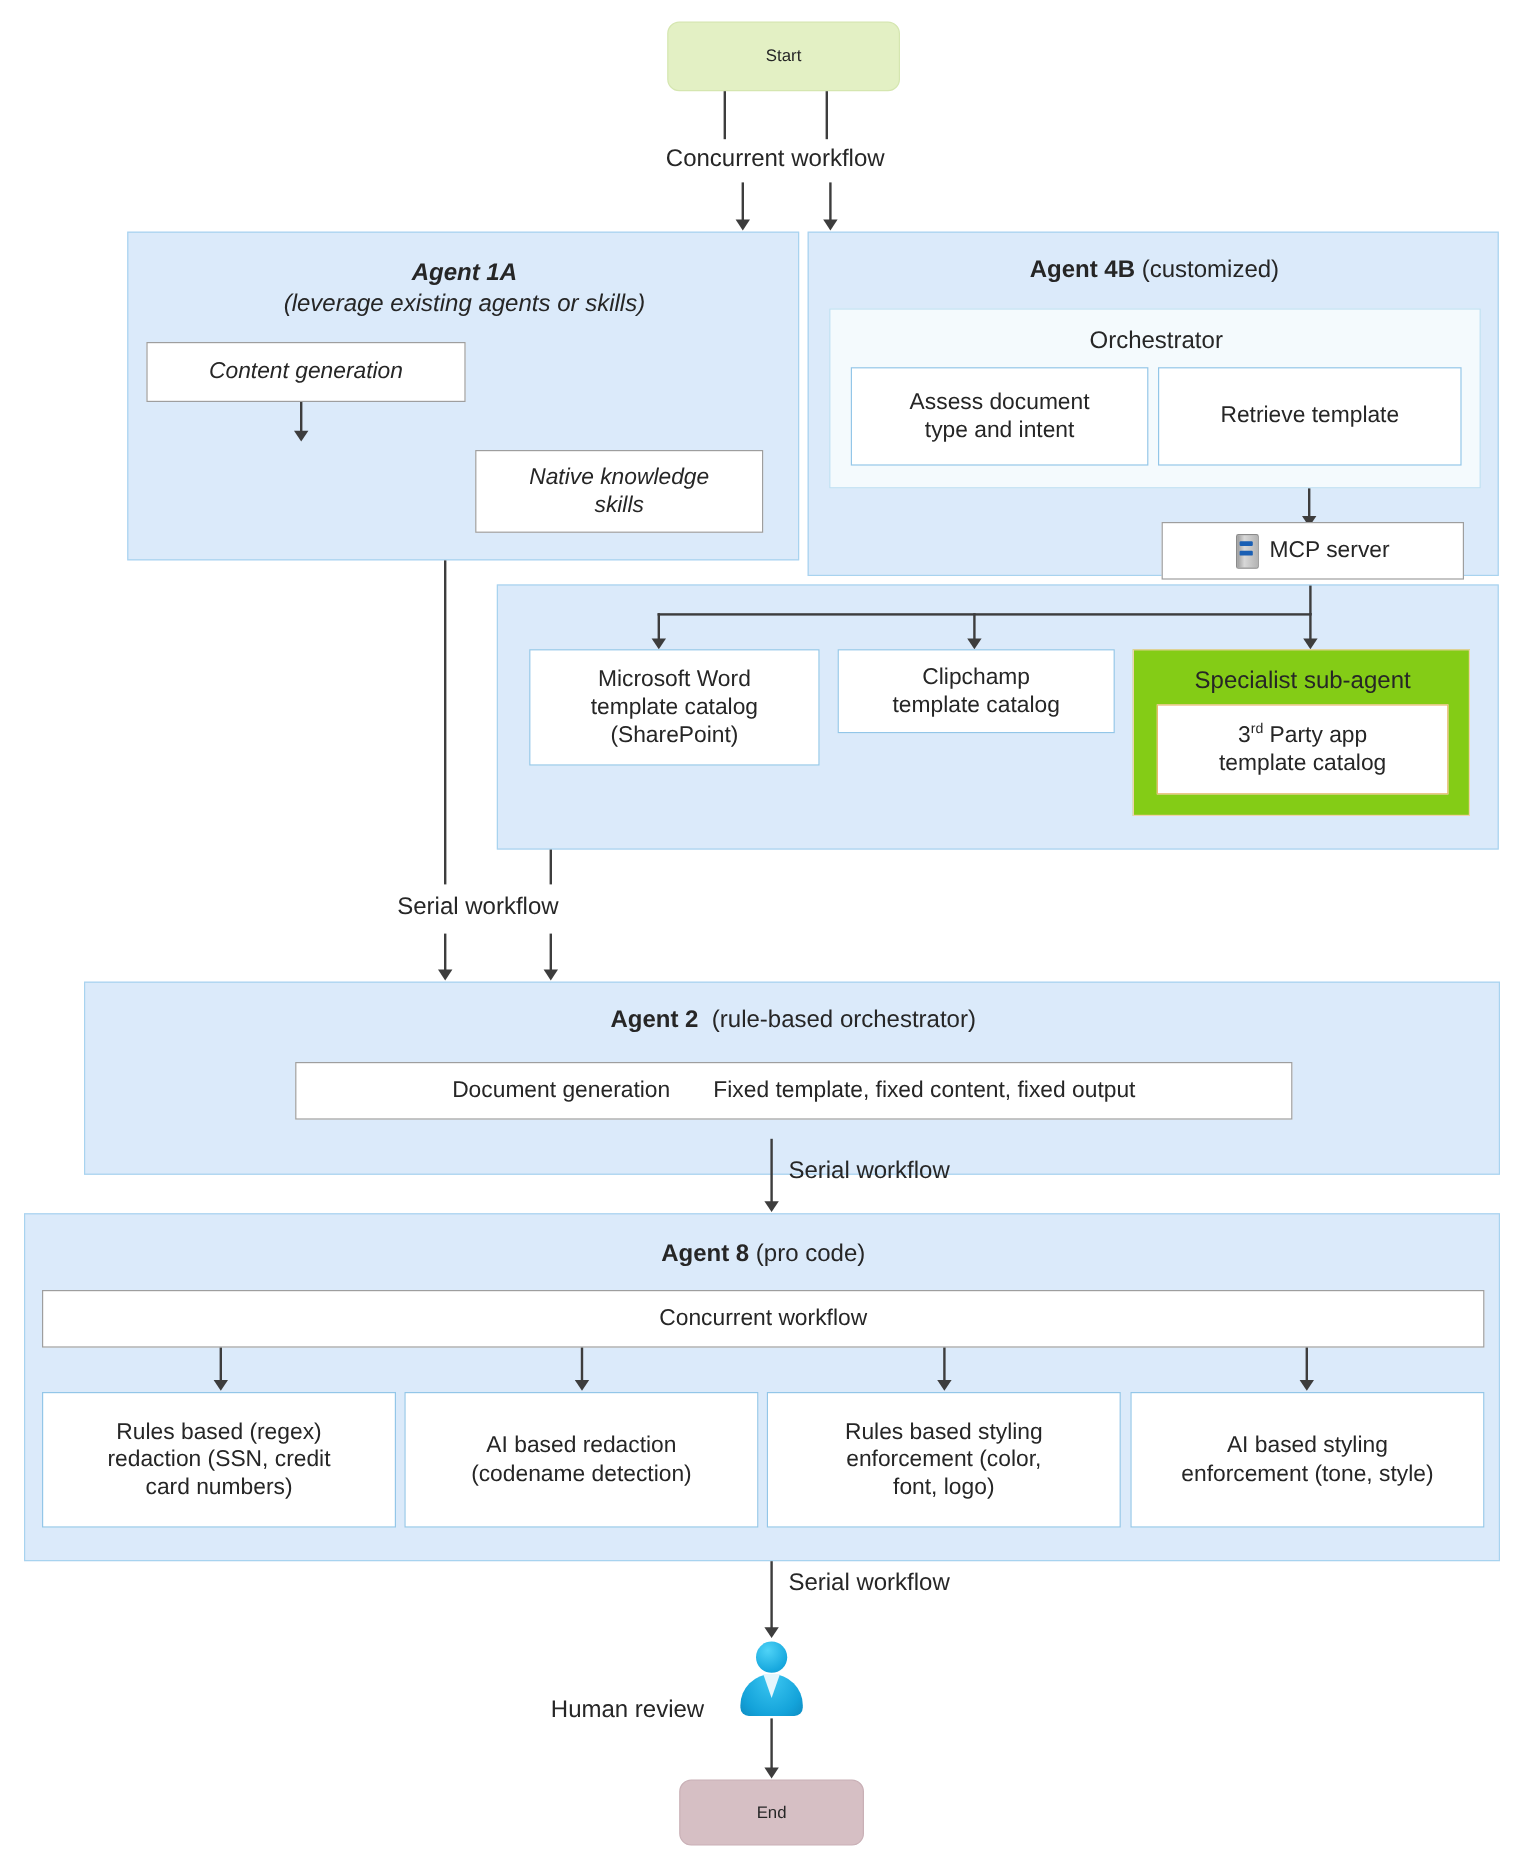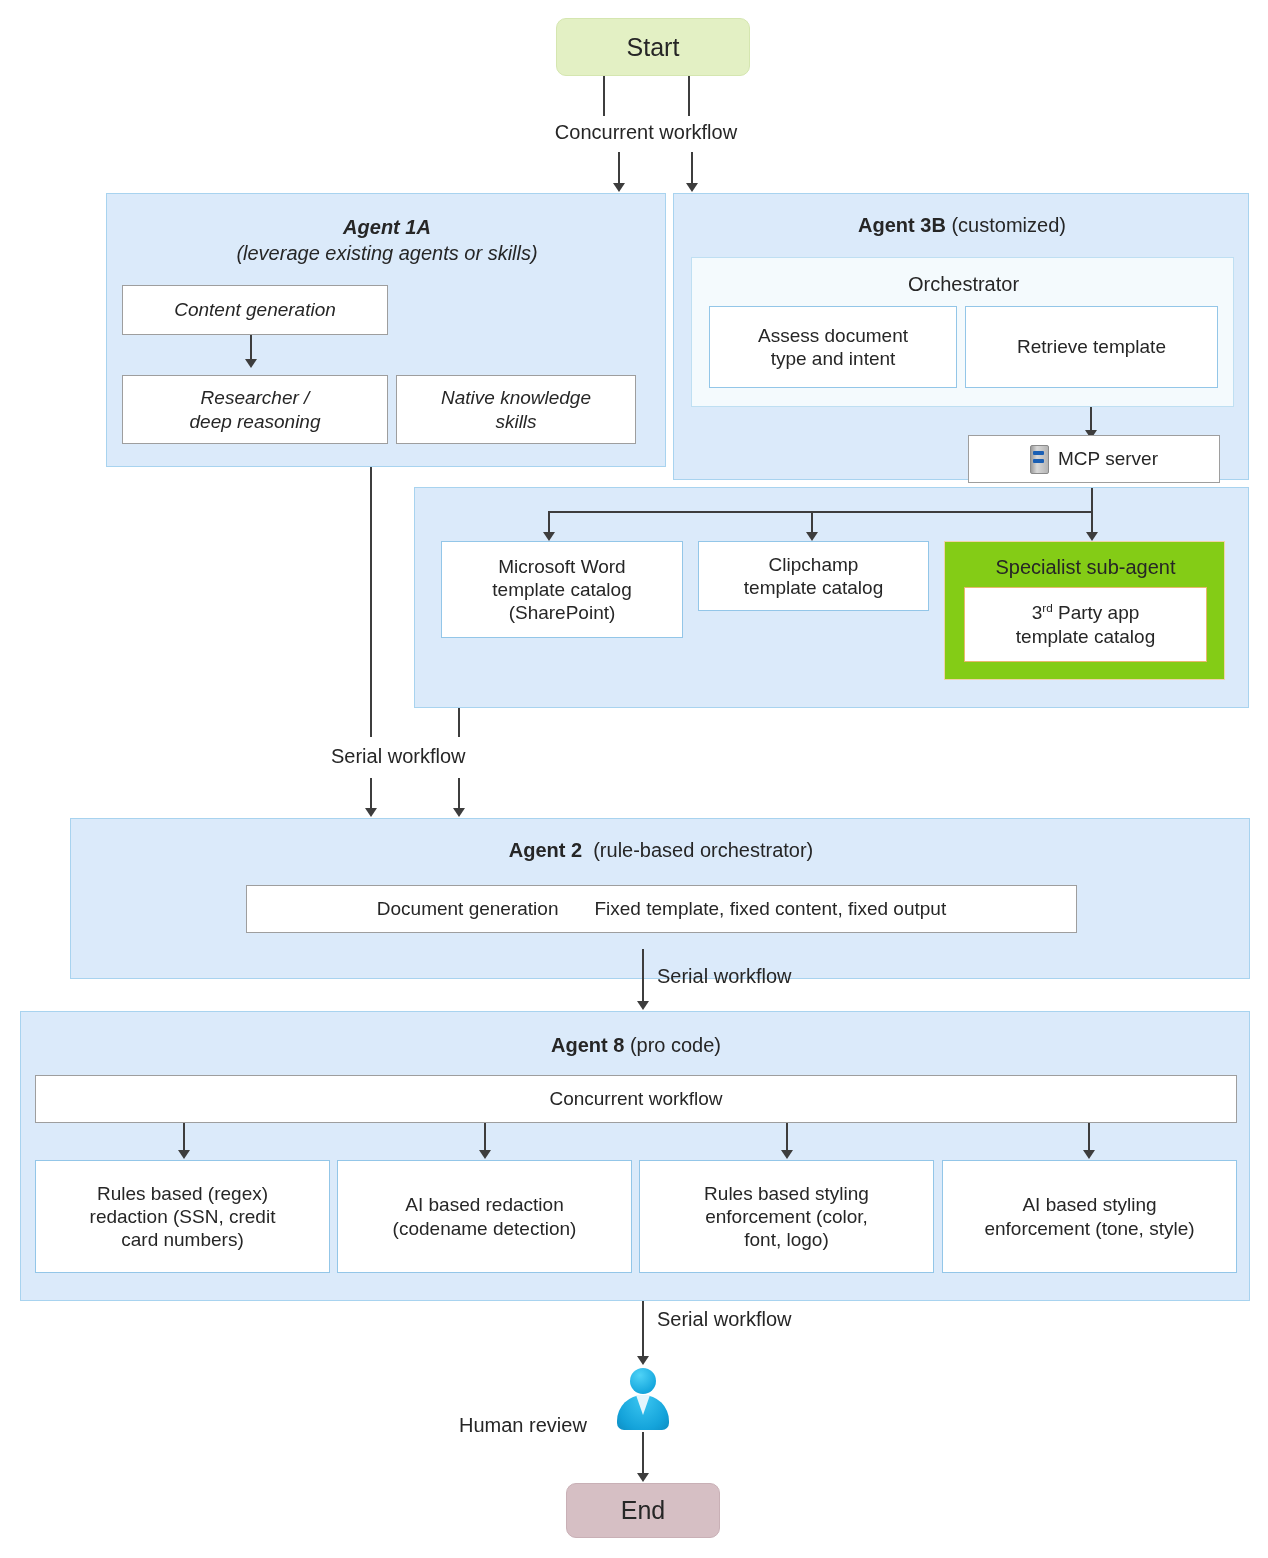--- a/index.html
+++ b/index.html
@@ -2,21 +2,21 @@
 <html><head>
 <meta charset="utf-8">
 <style>
   html,body{margin:0;padding:0;background:#ffffff;}
   body{font-family:"Liberation Sans","DejaVu Sans",sans-serif;color:#262626;}
   #stage{position:relative;width:1268px;height:1558px;overflow:hidden;background:#fff;}
   .abs{position:absolute;box-sizing:border-box;}
   .ctr{display:flex;align-items:center;justify-content:center;text-align:center;line-height:1.22;}
 
   
-  .pill{border-radius:10px;font-size:25px;}
+  .pill{border-radius:10px;font-size:14px;}
   .pill-start{background:#e3f0c4;border:1px solid #d5e6b0;}
   .pill-end{background:#d6bfc4;border:1px solid #c9b0b6;}
 
   
   .agent-box{background:#dbeafa;border:1px solid #a8d3ef;}
   .agent-title{font-size:20px;line-height:1.3;}
   .agent-title b{font-weight:bold;}
 
   
   .card{background:#ffffff;border:1px solid #9e9e9e;font-size:19px;}
@@ -72,30 +72,28 @@
     <div class="abs agent-title ctr" style="left:0;top:16px;width:560px;height:60px;flex-direction:column;">
       <span><b>Agent 1A</b></span>
       <span>(leverage existing agents or skills)</span>
     </div>
 
     <div class="abs card ctr" style="left:15px;top:91px;width:266px;height:50px;white-space:pre-line;">Content generation</div>
 
     <div class="abs vline" style="left:143px;top:141px;height:27px;"></div>
     <div class="abs arrow" style="left:138px;top:165px;"></div>
 
-    <div class="abs card ctr" style="left:15px;top:181px;width:266px;height:69px;white-space:pre-line;">Researcher /
-deep reasoning</div>
 
     <div class="abs card ctr" style="left:289px;top:181px;width:240px;height:69px;white-space:pre-line;">Native knowledge
 skills</div>
   </div>
 
   <div class="abs agent-box" style="left:673px;top:193px;width:576px;height:287px;">
     <div class="abs agent-title ctr" style="left:0;top:16px;width:576px;height:30px;">
-      <span><b>Agent 3B</b>&nbsp;<span>(customized)</span></span>
+      <span><b>Agent 4B</b>&nbsp;<span>(customized)</span></span>
     </div>
 
     <div class="abs panel-orch" style="left:17px;top:63px;width:543px;height:150px;">
       <div class="abs card-blue ctr" style="left:17px;top:48px;width:248px;height:82px;white-space:pre-line;">Assess document
 type and intent</div>
       <div class="abs lbl ctr" style="left:0;top:12px;width:543px;height:28px;">Orchestrator</div>
       <div class="abs card-blue ctr" style="left:273px;top:48px;width:253px;height:82px;white-space:pre-line;text-align:right;">Retrieve template</div>
     </div>
 
     <div class="abs vline" style="left:416px;top:213px;height:26px;"></div>

